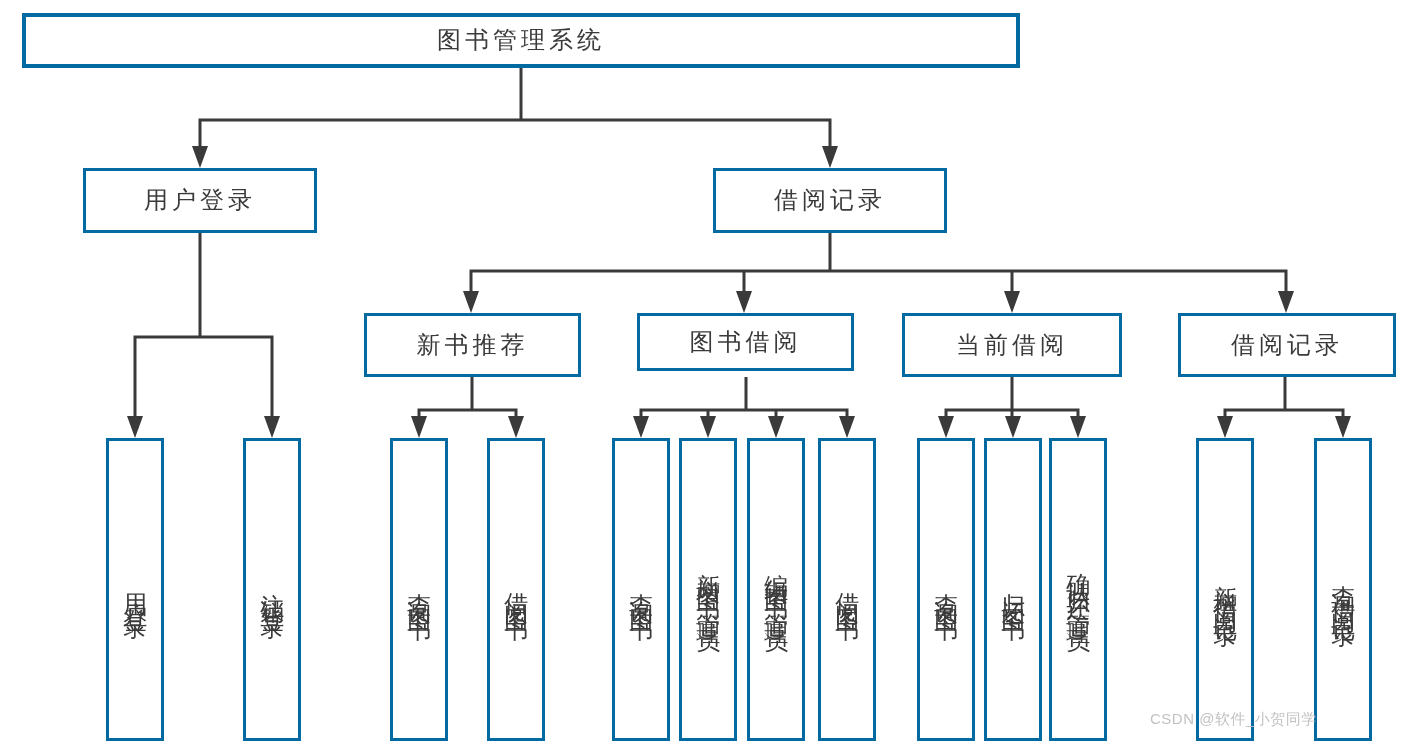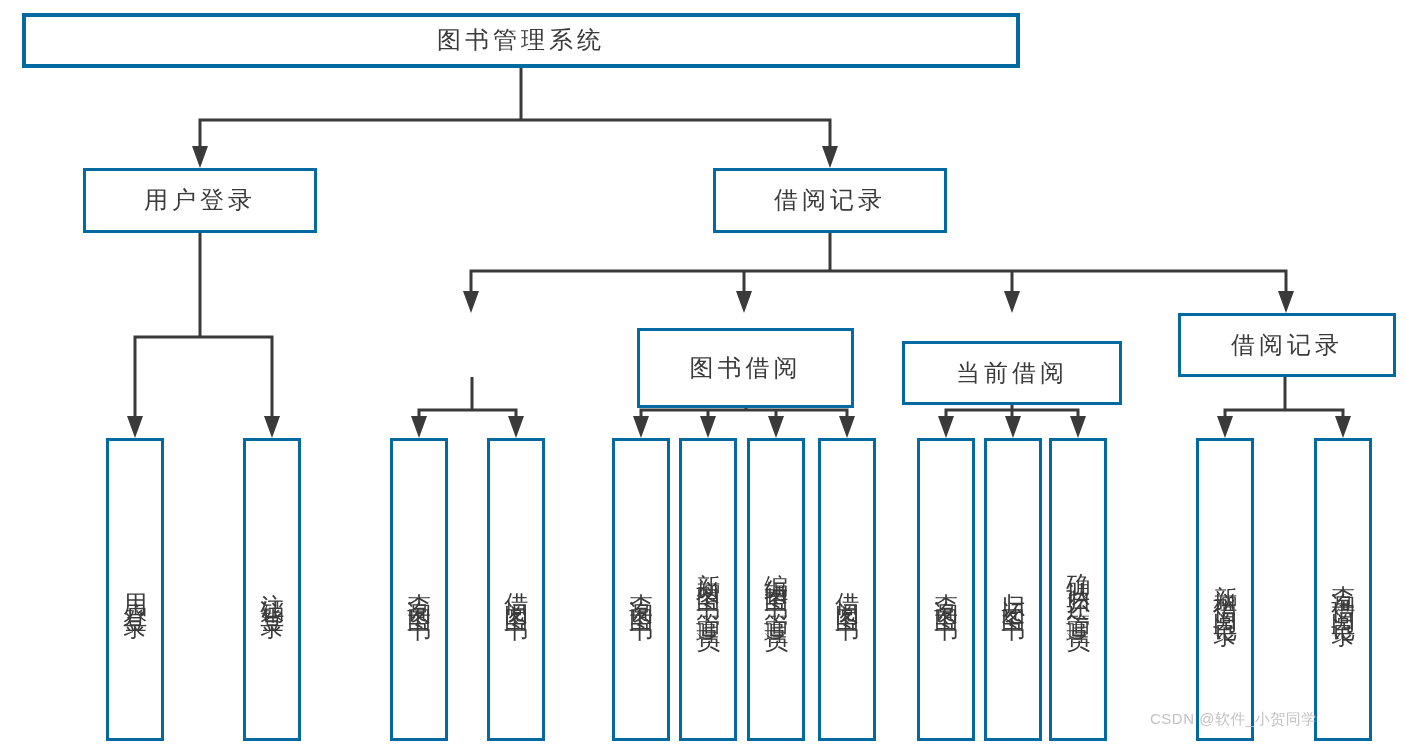--- a/index.html
+++ b/index.html
@@ -130,24 +130,27 @@
     <span>图书管理系统</span>
   </div>
 
   <div class="node h" style="left:83px; top:168px; width:234px; height:65px;">
     <span>用户登录</span>
   </div>
   <div class="node h" style="left:713px; top:168px; width:234px; height:65px;">
     <span>借阅记录</span>
   </div>
 
-  <div class="node h" style="left:637px; top:328px; width:217px; height:80px;font-family:Liberation Serif, serif;">
+  <div class="node h" style="left:364px; top:313px; width:217px; height:64px;">
+    <span>新书推荐</span>
+  </div>
+  <div class="node h" style="left:637px; top:313px; width:217px; height:58px;font-family:Liberation Serif, serif;">
     <span>图书借阅</span>
   </div>
-  <div class="node h" style="left:902px; top:313px; width:220px; height:64px;margin-top:28px;">
+  <div class="node h" style="left:902px; top:313px; width:220px; height:64px;">
     <span>当前借阅</span>
   </div>
   <div class="node h" style="left:1178px; top:313px; width:218px; height:64px;">
     <span>借阅记录</span>
   </div>
 
   <div class="node v" style="left:106px; top:438px; width:58px; height:303px;">
     <span>用户登录</span>
   </div>
   <div class="node v" style="left:243px; top:438px; width:58px; height:303px;">

